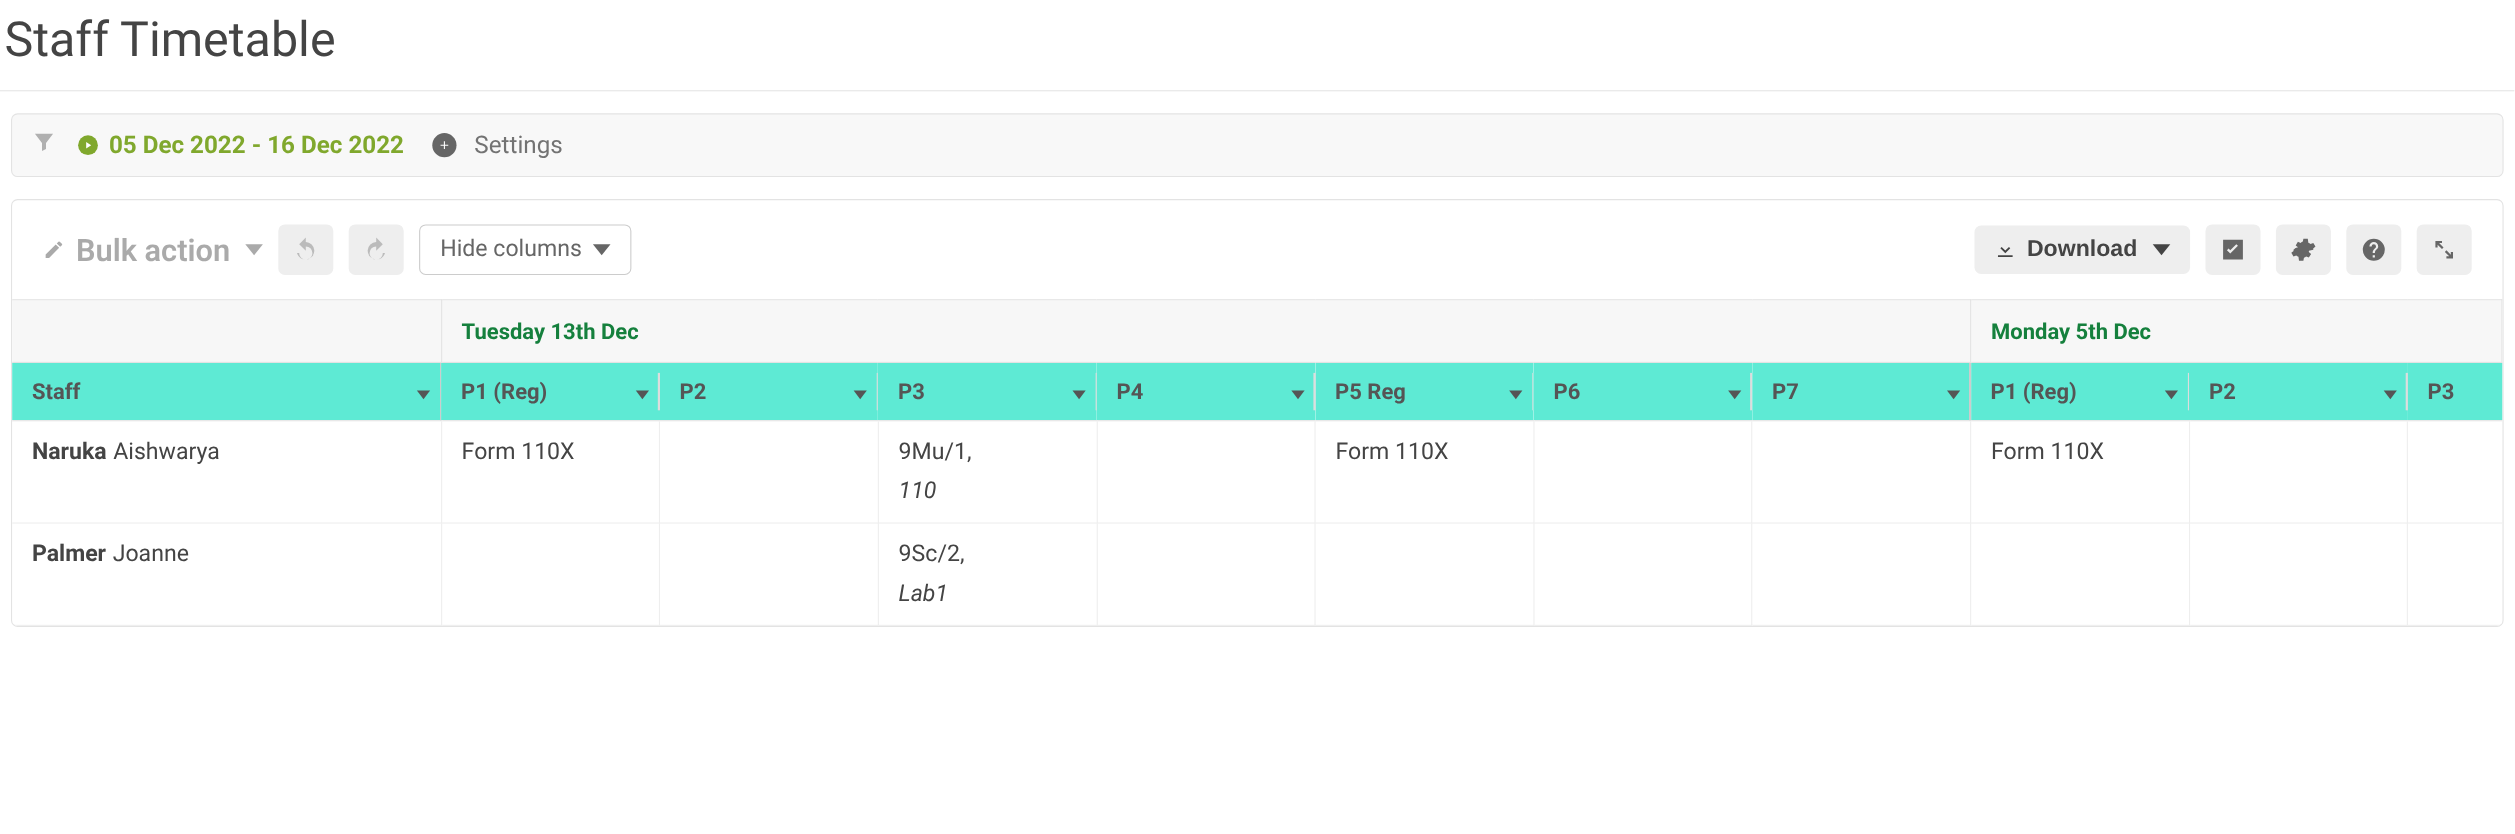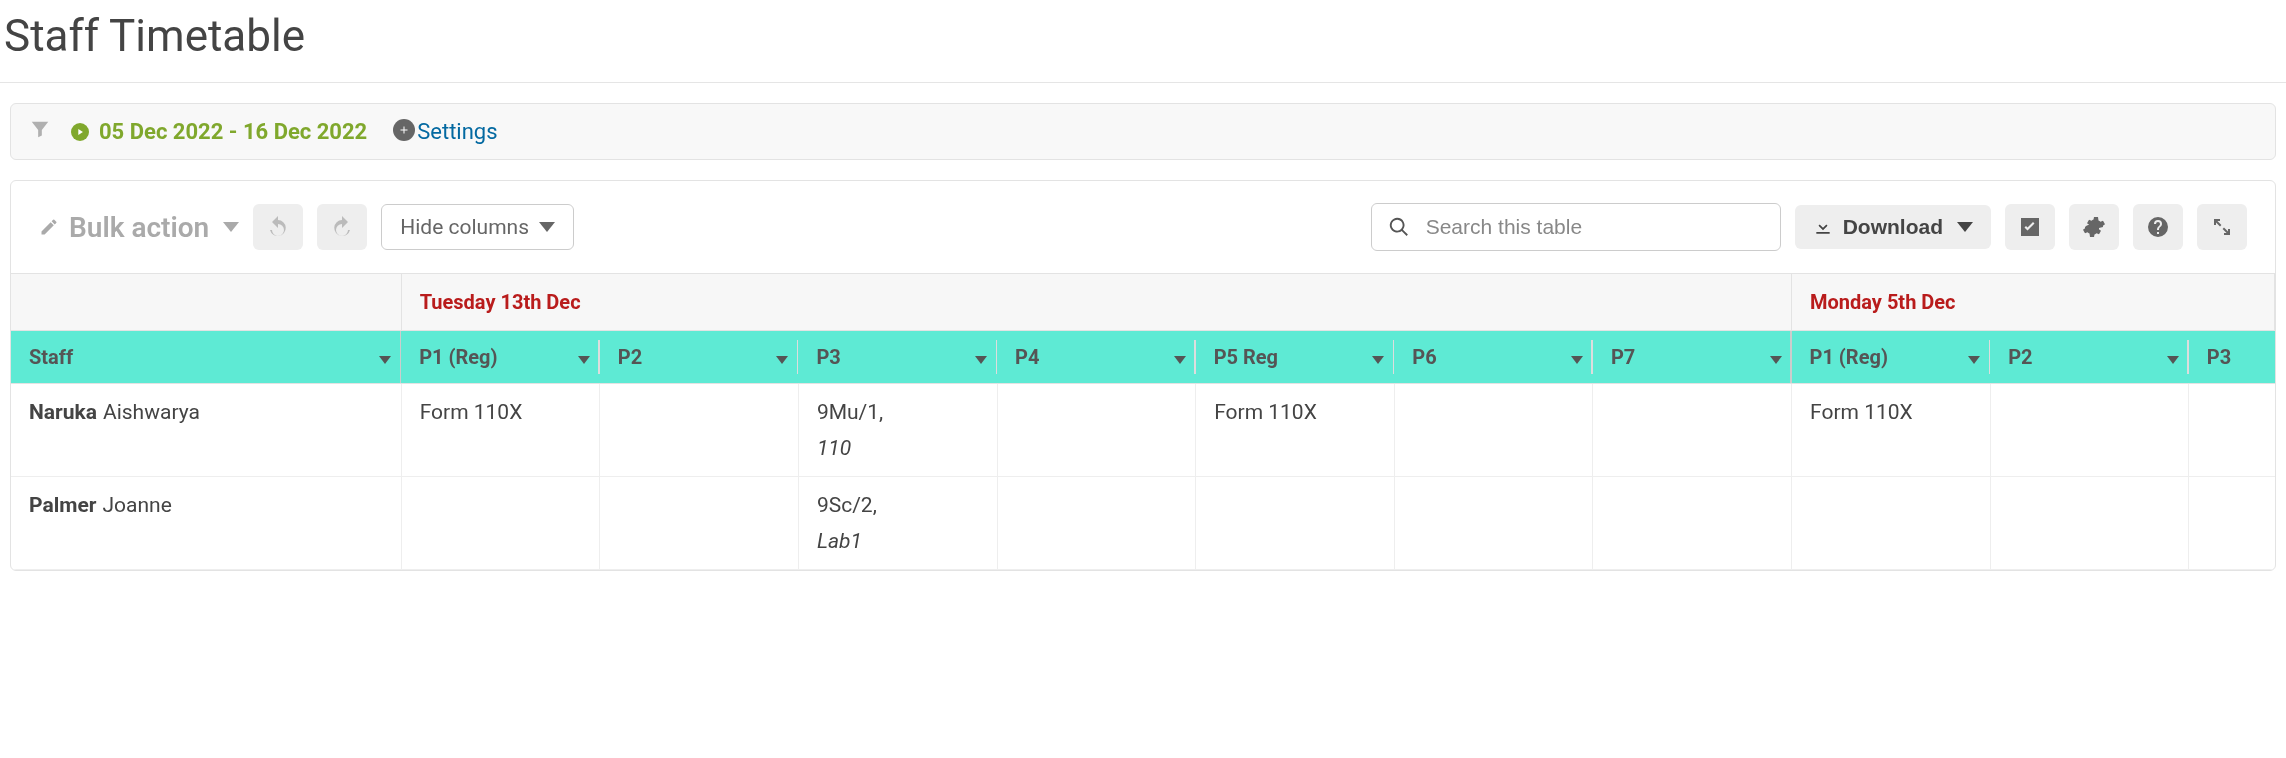--- a/index.html
+++ b/index.html
@@ -49,23 +49,23 @@
     font-weight: bold;
   }
   .play-icon {
     width: 18px; height: 18px; border-radius: 50%;
     background: #80a82d;
     display: inline-flex; align-items: center; justify-content: center;
   }
   .play-icon svg { fill: #fff; width: 10px; height: 10px; }
   .settings-link {
     display: flex;
-    align-items: flex-start;
-    gap: 2px;
-    color: #0369a1;
+    align-items: center;
+    gap: 16px;
+    color: #737373;
     font-size: 22px;
     margin-left: 6px;
     cursor: pointer;
   }
   .settings-link .plus-icon {
     width: 22px; height: 22px; border-radius: 50%;
     background: #666;
     display: inline-flex; align-items: center; justify-content: center;
   }
   .settings-link .plus-icon svg { fill: #fff; width: 12px; height: 12px; }
@@ -168,21 +168,21 @@
   
   .data-table { width: 100%; border-collapse: collapse; }
   .data-table thead tr.day-row th {
     background: #f7f7f7;
     border-top: 1.5px solid #e3e3e3;
     border-bottom: 1.5px solid #e3e3e3;
     border-right: 1.5px solid #e3e3e3;
     text-align: left;
     padding: 16px 18px;
     font-weight: 700;
-    color: #b91c1c;
+    color: #15803d;
     font-size: 20px;
   }
   .data-table thead tr.day-row th:first-child { border-right: 1.5px solid #e3e3e3; }
   .data-table thead tr.period-row th {
     background: #5eead4;
     border-bottom: 1.5px solid #e3e3e3;
     text-align: left;
     padding: 14px 18px;
     font-weight: 700;
     color: #555;
@@ -291,26 +291,20 @@
           </svg>
       </button>
 
       <span class="hide-columns">
         <span>Hide columns</span>
         <span class="caret-down"></span>
       </span>
 
       <span class="spacer-flex"></span>
 
-      <span class="search-box">
-        <svg viewBox="0 0 24 24">
-            <path d="M10 2a8 8 0 1 0 4.9 14.3l5.4 5.4 1.4-1.4-5.4-5.4A8 8 0 0 0 10 2zm0 2a6 6 0 1 1 0 12 6 6 0 0 1 0-12z"></path>
-          </svg>
-        <input type="text" placeholder="Search this table" style="">
-      </span>
 
       <button class="download-btn">
         <svg viewBox="0 0 24 24">
             <path d="M12 3v10l4-4 1.4 1.4L12 16l-5.4-5.6L8 9l4 4V3h0zM4 18h16v2H4z"></path>
           </svg>
         <span>Download</span>
         <span class="caret-down"></span>
       </button>
 
       <button class="icon-btn">

